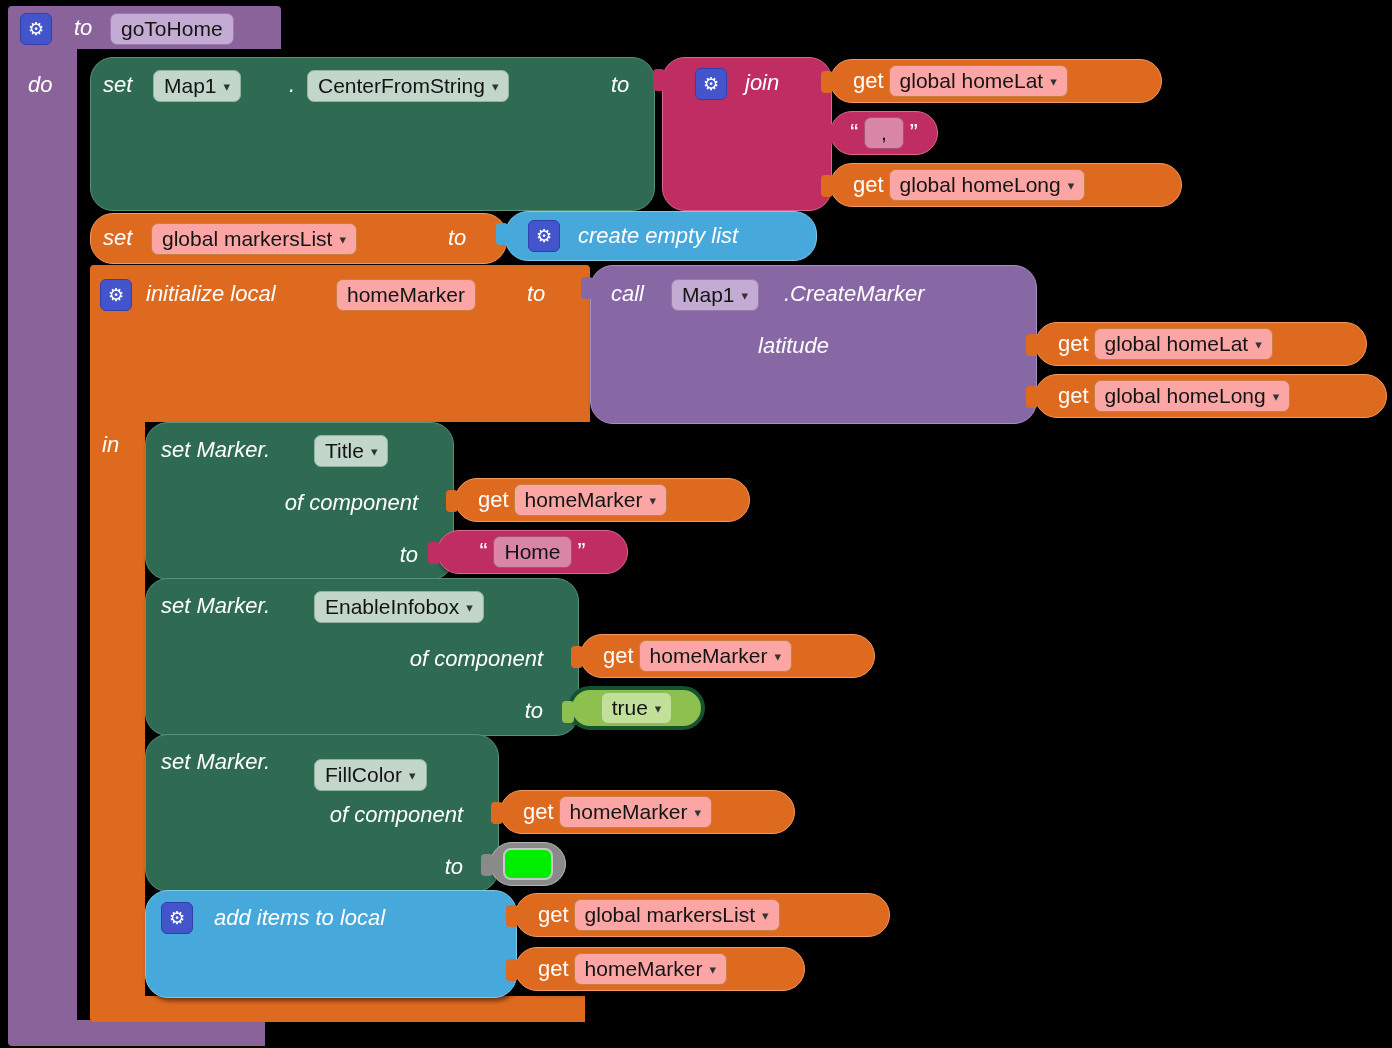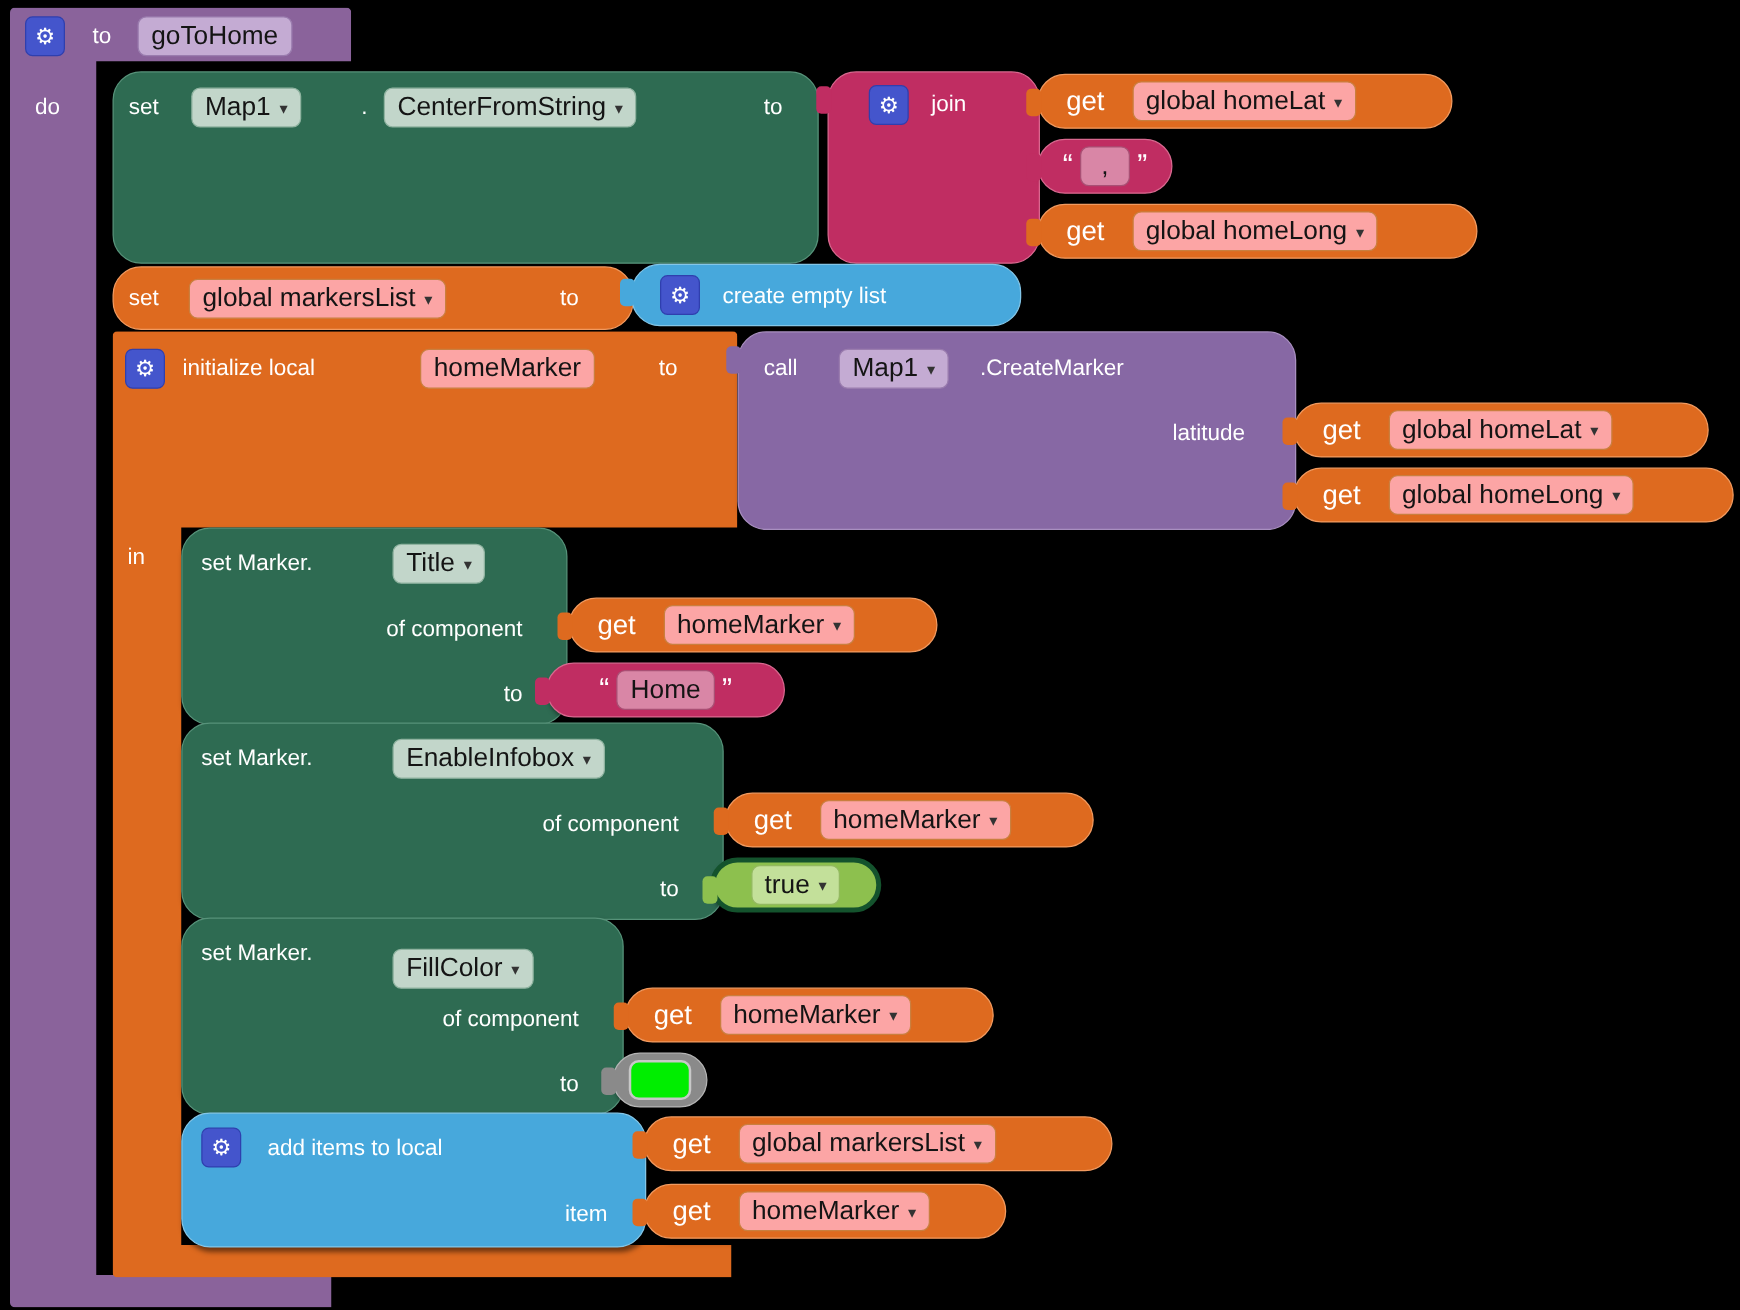--- a/index.html
+++ b/index.html
@@ -9,38 +9,38 @@
   .shadow{box-shadow:2px 3px 4px rgba(0,0,0,.5);border-radius:23px;}
   .purple{background:#8a639b;}
   .callpurple{background:#8768a4;border:1px solid #a98fc0;}
   .green{background:#2e6b52;border:1px solid #57937a;}
   .orange{background:#de6a1f;border:1px solid #f29a5f;}
   .orange-noborder{background:#de6a1f;}
   .pink{background:#c02d62;border:1px solid #d9688f;}
   .cyan{background:#47a8dc;border:1px solid #83c6e8;}
   .truegreen{background:#8dc04e;border:4px solid #14532d;}
   .gray{background:#8a8a8a;border:1px solid #b5b5b5;}
-  .lbl{position:absolute;color:#fff;font-size:18px;line-height:30px;white-space:nowrap;}
+  .lbl{position:absolute;color:#fff;font-size:22px;line-height:30px;white-space:nowrap;font-style:italic;}
   .r{text-align:right;}
   .wlab{color:#fff;font-size:22px;}
   .pill{display:inline-flex;align-items:center;gap:7px;height:30px;padding:0 10px;
         border-radius:7px;font-size:21px;color:#141414;white-space:pre;}
   .pill-abs{position:absolute;}
   .pill-green{background:#c2d6ca;border:1px solid #8fb3a0;}
   .pill-orange{background:#fca5a5;border:1px solid #c97f3f;}
   .pill-purple{background:#c4abd3;border:1px solid #9a7cae;}
   .pill-pink{background:#d986a6;border:1px solid #a94f74;}
   .pill-truegreen{background:#c3e09a;border:1px solid #93b960;}
   .arrow{font-size:13px;color:#333;}
   .gear{position:absolute;width:30px;height:30px;border-radius:6px;background:#4455cc;
         border:1px solid #2f3fae;color:#fff;display:flex;align-items:center;
         justify-content:center;font-size:18px;}
   .vplug::before{content:"";position:absolute;left:-10px;top:11px;width:12px;height:22px;
         background:inherit;border-radius:4px;}
-  .valblk{display:flex;align-items:center;gap:22px;padding:0 14px 0 22px;box-sizing:border-box;}
+  .valblk{display:flex;align-items:center;gap:5px;padding:0 14px 0 22px;box-sizing:border-box;}
   .qwrap{display:flex;align-items:center;justify-content:center;gap:6px;box-sizing:border-box;}
   .quote{color:#fff;font-size:24px;}
   .cwrap{display:flex;align-items:center;justify-content:center;box-sizing:border-box;}
   .swatch{width:46px;height:28px;background:#00ee00;border:2px solid #c8c8c8;border-radius:8px;}
   .proc-shape{clip-path:polygon(0 0,273px 0,273px 43px,69px 43px,69px 1014px,257px 1014px,257px 1040px,0 1040px);}
   .init-shape{clip-path:polygon(0 0,500px 0,500px 157px,55px 157px,55px 731px,495px 731px,495px 757px,0 757px);}
 </style>
 </head>
 <body>
 
@@ -130,21 +130,21 @@
     <div class="lbl" style="left:12px;top:165px;">in</div>
   </div>
 
   <div class="blk callpurple shadow vplug" style="left:590px;top:265px;width:445px;height:157px;">
     <div class="lbl" style="left:20px;top:13px;">call</div>
     <span class="pill pill-purple pill-abs" style="left:80px;top:13px;">
       <span>Map1</span>
       <span class="arrow">▾</span>
     </span>
     <div class="lbl" style="left:193px;top:13px;">.CreateMarker</div>
-    <div class="lbl r" style="left:0;width:405px;top:65px;">latitude</div>
+    <div class="lbl r" style="left:0;width:405px;top:65px;text-align:center;">latitude</div>
   </div>
 
   <div class="blk orange shadow vplug valblk" style="left:1035px;top:322px;width:332px;height:44px;">
     <span class="wlab">get</span>
     <span class="pill pill-orange">
       <span>global homeLat</span>
       <span class="arrow">▾</span>
     </span>
   </div>
 
@@ -227,21 +227,20 @@
 
   <div class="blk gray shadow vplug cwrap" style="left:490px;top:842px;width:76px;height:44px;">
     <span class="swatch"></span>
   </div>
 
   <div class="blk cyan shadow" style="left:145px;top:890px;width:370px;height:106px;">
     <div class="gear" style="left:15px;top:11px;">
       <span>⚙</span>
     </div>
     <div class="lbl" style="left:68px;top:12px;">add items to local</div>
-    <div class="lbl r" style="left:0;width:340px;top:65px;">item</div>
   </div>
 
   <div class="blk orange shadow vplug valblk" style="left:515px;top:893px;width:375px;height:44px;">
     <span class="wlab">get</span>
     <span class="pill pill-orange">
       <span>global markersList</span>
       <span class="arrow">▾</span>
     </span>
   </div>
 

